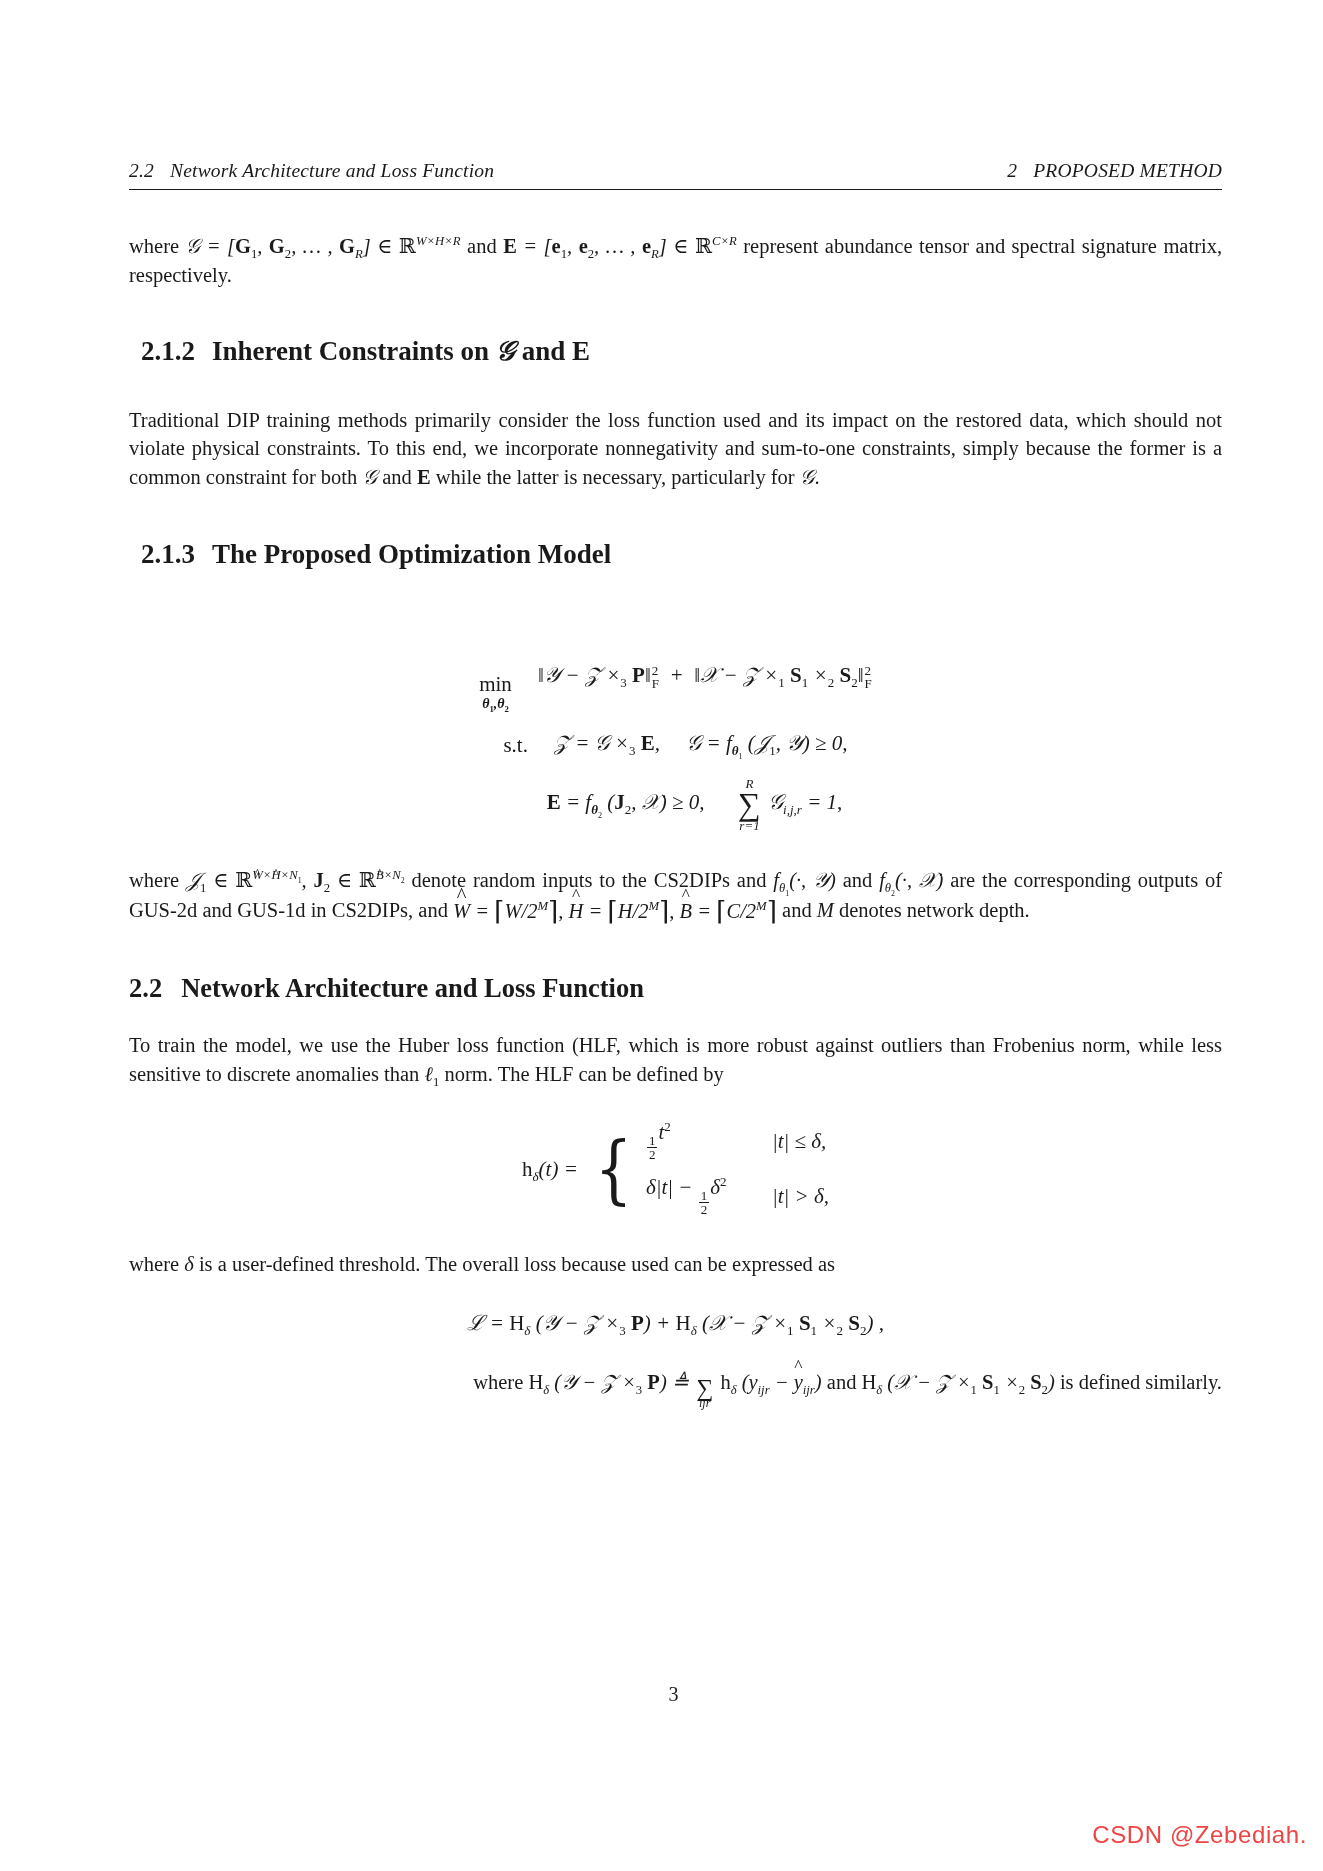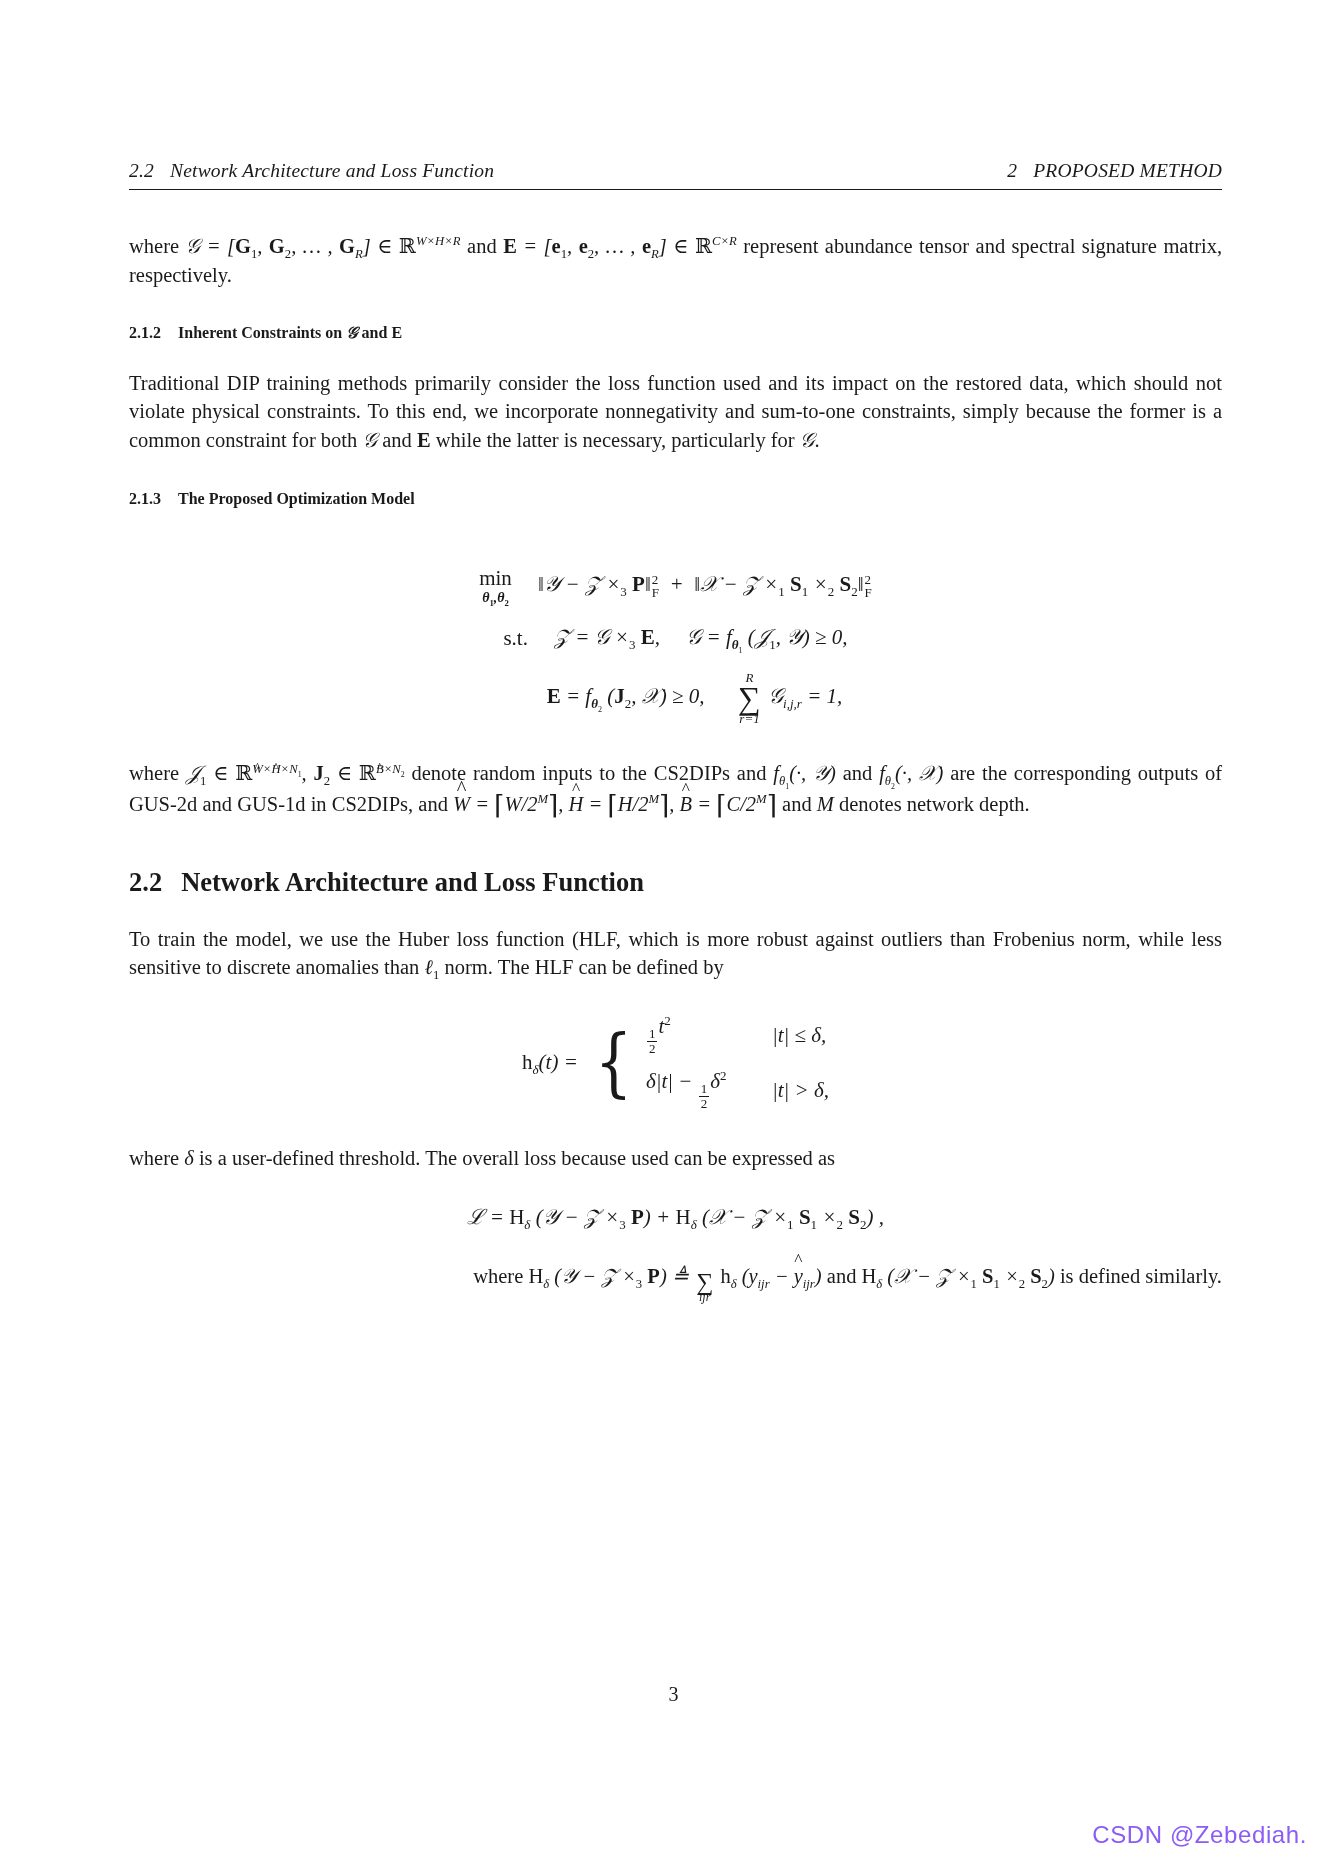--- a/index.html
+++ b/index.html
@@ -51,23 +51,23 @@
     text-align: justify;
     text-justify: inter-word;
     margin: 0 0 0 0;
     hyphens: manual;
   }
   .gap-xl { height: 42px; }
   .gap-l  { height: 34px; }
   .gap-m  { height: 26px; }
 
   h3.sec {
-    font-size: 16px;
+    font-size: 27px;
     font-weight: bold;
-    margin: 0;
+    margin: 12px;
     line-height: 1.2;
   }
   h3.sec .idx { margin-right: 17px; }
   h2.sec2 {
     font-size: 26.5px;
     font-weight: bold;
     margin: 0;
     line-height: 1.2;
   }
   h2.sec2 .idx { margin-right: 19px; }
@@ -103,20 +103,21 @@
   }
 
   
   .minstack {
     display: inline-flex;
     flex-direction: column;
     align-items: center;
     justify-content: center;
     line-height: 1.0;
     margin-right: 26px;
+    margin-top: 32px;
   }
   .minstack .op { font-style: normal; font-size: 21px; }
   .minstack .sb { font-size: 14px; font-weight: bold; font-style: italic; margin-top: 2px;}
 
   
   .sumstack {
     display: inline-flex;
     flex-direction: column;
     align-items: center;
     justify-content: center;
@@ -224,21 +225,21 @@
     font-size: 20px;
   }
 
   
   .watermark {
     position: absolute;
     right: 28px;
     bottom: 22px;
     font-family: "Liberation Sans", sans-serif;
     font-size: 24px;
-    color: #8b5cf6;
+    color: #ef4444;
     letter-spacing: .6px;
     user-select: none;
   }
 </style>
 </head>
 <body>
 
 <div class="page">
 
   <div class="content">

